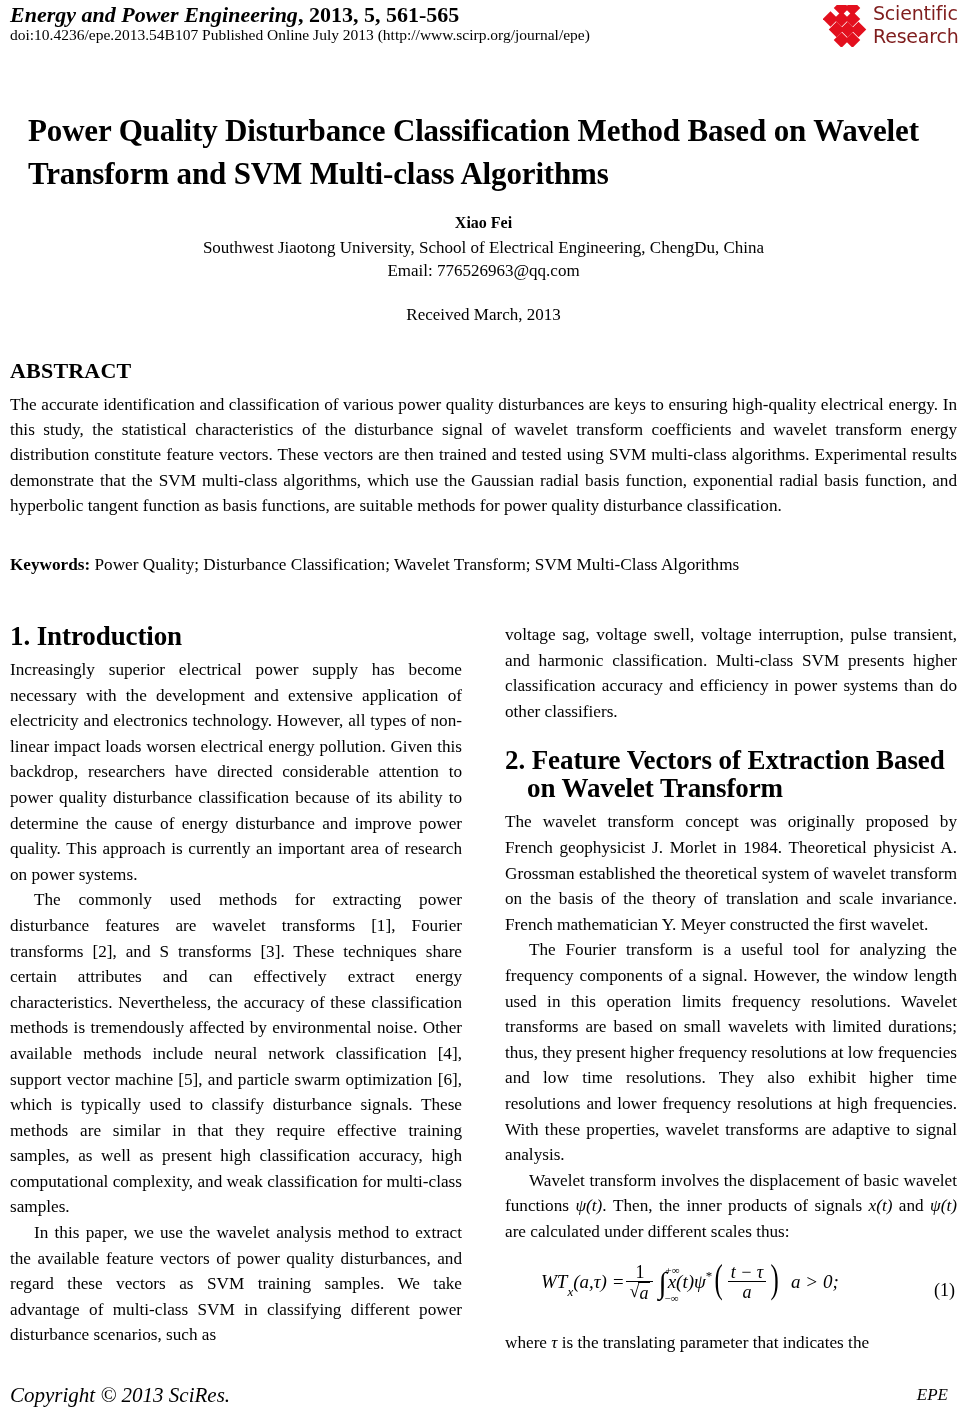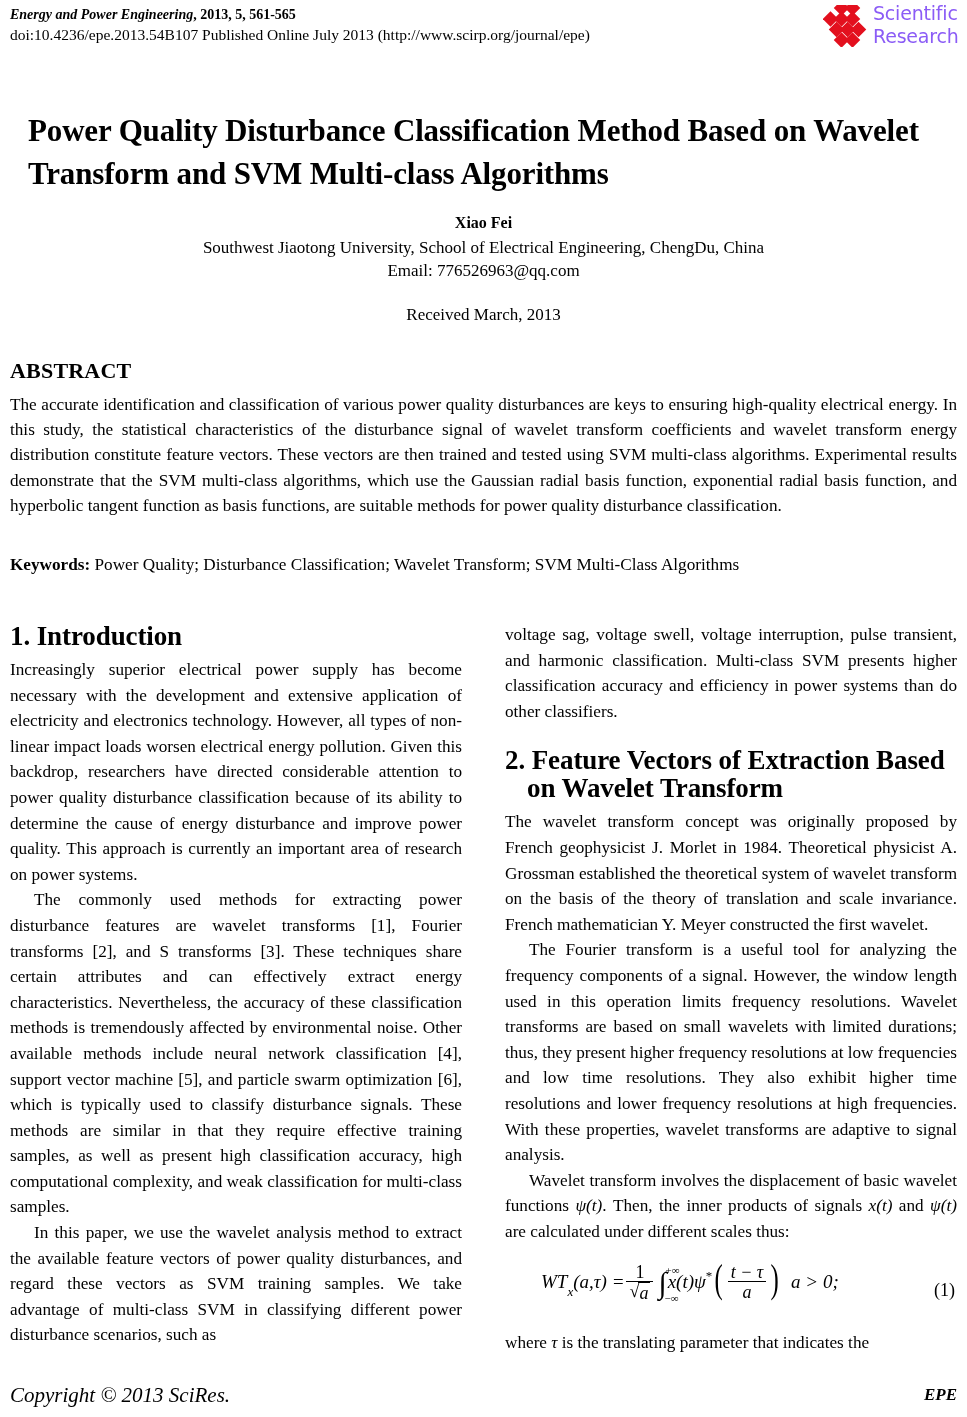--- a/index.html
+++ b/index.html
@@ -23,21 +23,21 @@
   }
 
   
   .runhead {
     position: absolute;
     left: 10px;
     top: 5px;
     width: 820px;
   }
   .runhead-line1 {
-    font-size: 14px;
+    font-size: 22px;
     line-height: 20px;
     font-weight: bold;
     white-space: nowrap;
   }
   .runhead-line1 .jname {
     font-style: italic;
   }
   .runhead-line2 {
     font-size: 15.5px;
     line-height: 20px;
@@ -59,21 +59,21 @@
     width: 46px;
     height: 42px;
   }
   .logo-text {
     position: absolute;
     left: 50px;
     top: 0px;
     font-family: "DejaVu Sans", "Liberation Sans", sans-serif;
     font-size: 19px;
     line-height: 23px;
-    color: #8b5cf6;
+    color: #7f1d1d;
     letter-spacing: -0.2px;
   }
 
   
   .title {
     position: absolute;
     left: 28px;
     top: 88px;
     width: 911px;
     font-size: 31px;
@@ -290,25 +290,25 @@
   .footer-left {
     position: absolute;
     left: 10px;
     top: 1384px;
     font-size: 21px;
     line-height: 22px;
     font-style: italic;
   }
   .footer-right {
     position: absolute;
-    right: 10px;
+    right: 19px;
     top: 1384px;
     font-size: 17px;
     line-height: 22px;
-    font-weight: bold;
+    font-weight: normal;
     font-style: italic;
   }
 </style>
 </head>
 <body>
 
 <div class="page">
 
   <div class="runhead">
     <div class="runhead-line1"><span class="jname">Energy and Power Engineering</span><span>, 2013, 5, 561-565</span></div>

